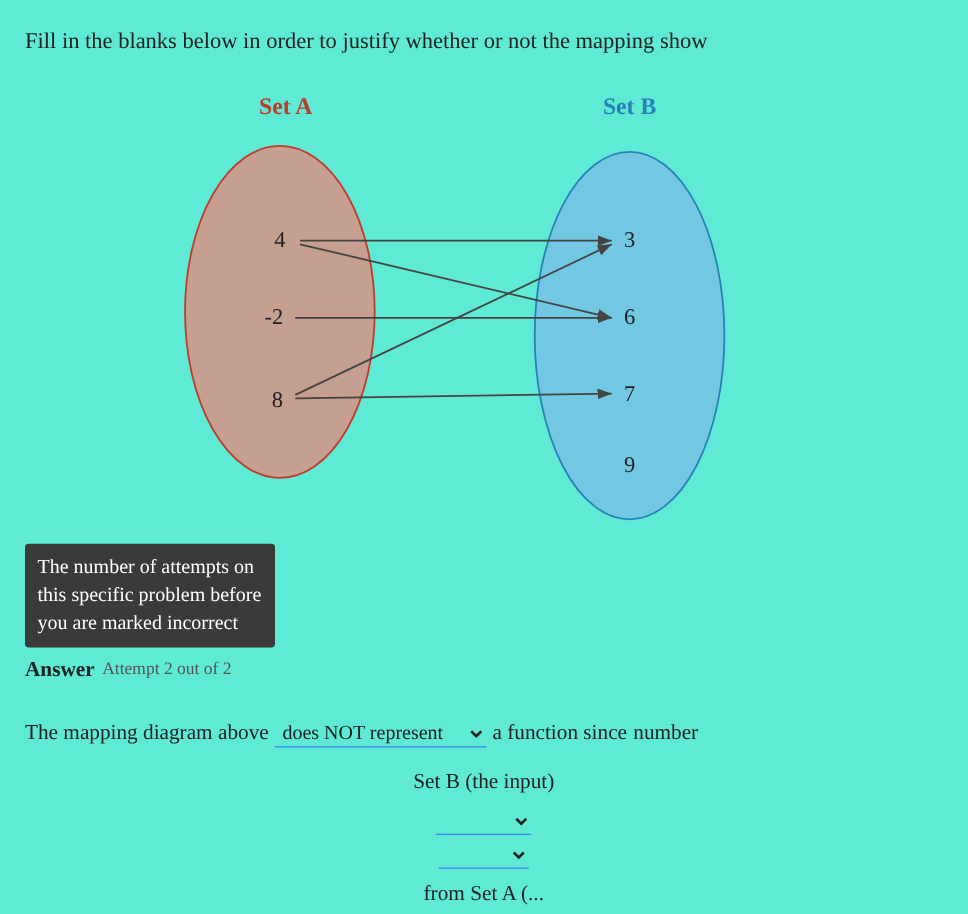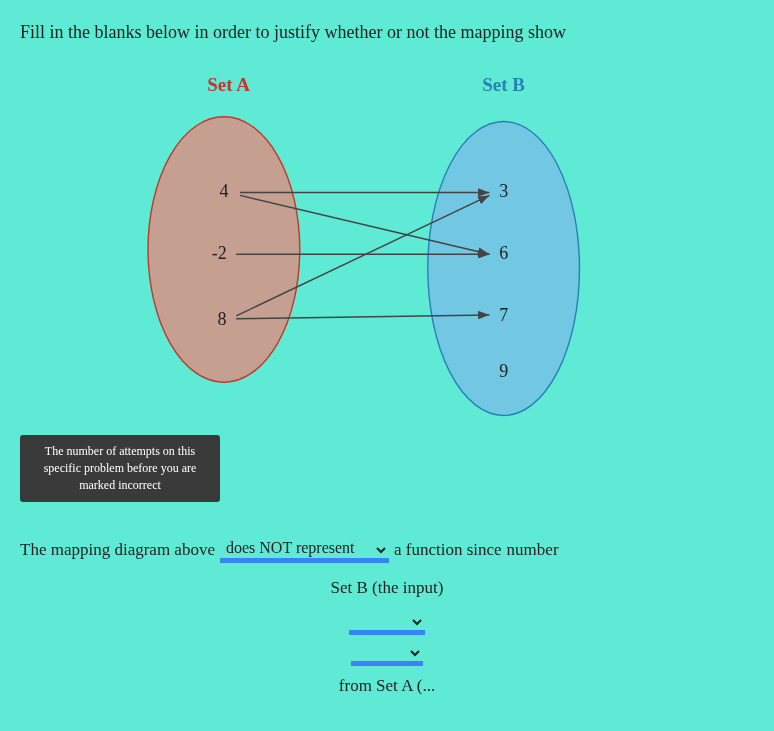--- a/index.html
+++ b/index.html
@@ -40,28 +40,27 @@
       height: 100%;
       pointer-events: none;
     }
     .answer-section {
       margin-top: 10px;
       position: relative;
     }
     .tooltip-box {
       background: #3a3a3a;
       color: #fff;
-      font-size: 12px;
+      font-size: 16px;
       padding: 8px 10px;
       border-radius: 3px;
       width: 200px;
       line-height: 1.4;
       margin-bottom: 8px;
       display: inline-block;
-      text-align: center;
     }
     .answer-line {
       display: flex;
       align-items: center;
       gap: 6px;
       font-size: 16px;
       color: #222;
       margin-bottom: 14px;
     }
     .answer-label {
@@ -88,21 +87,21 @@
       color: #222;
       display: flex;
       align-items: center;
       gap: 5px;
       flex-wrap: wrap;
       line-height: 1.8;
       flex-direction: column;
     }
     select.inline-select {
       border: none;
-      border-bottom: 5px solid #3b82f6;
+      border-bottom: 1px solid #3b82f6;
       background: transparent;
       font-size: 16px;
       font-family: Georgia, serif;
       color: #222;
       padding: 1px 18px 1px 2px;
       appearance: auto;
       cursor: pointer;
       outline: none;
     }
   </style>
@@ -150,20 +149,24 @@
 
       <line x1="228" y1="265" x2="495" y2="138" stroke="#444" stroke-width="1.5" marker-end="url(#arrowhead)"></line>
     </svg>
   </div>
 
   <div class="answer-section">
     
     <div class="tooltip-box">The number of attempts on this specific problem before you are marked incorrect</div>
 
     
+    <div class="answer-line">
+      <span class="answer-label">Answer</span>
+      <span class="attempt-text">Attempt 2 out of 2</span>
+    </div>
 
     
     <div class="sentence-line">
       <span>The mapping diagram above</span>
       <select class="inline-select">
         <option>represents</option>
         <option selected="">does NOT represent</option>
       </select>
       <span>a function since</span>
       <span>number</span>

